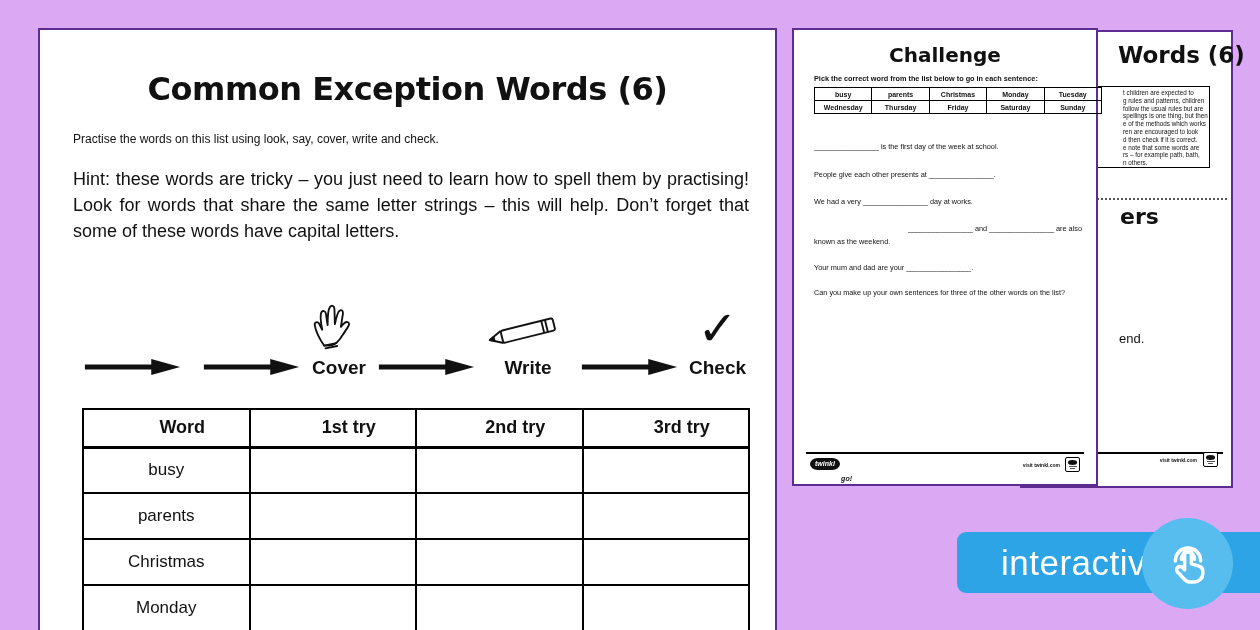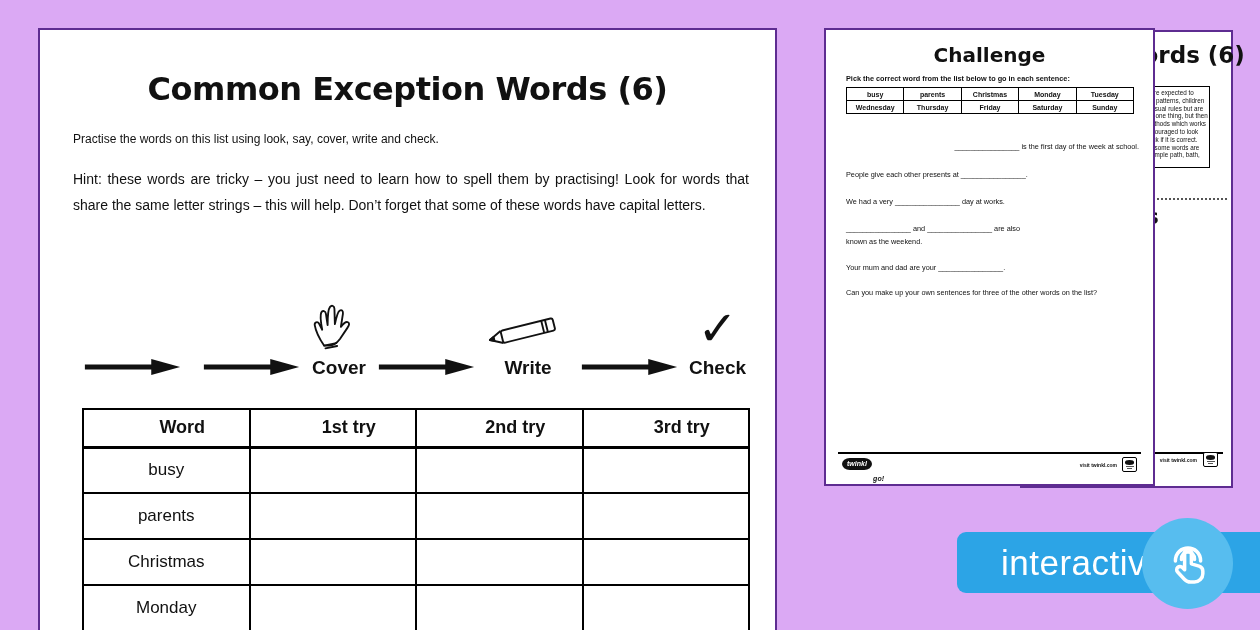--- a/index.html
+++ b/index.html
@@ -7,46 +7,46 @@
   body { font-family:"Liberation Sans", sans-serif; color:#111; }
   #screen { position:relative; width:1260px; height:630px; background:#DBA9F4; overflow:hidden; }
 
   .page { position:absolute; background:#fff; border:2px solid #5E2C91; }
 
   
   .main-page { left:38px; top:28px; width:739px; height:645px; z-index:2; }
   .mp-title { position:absolute; top:40px; left:0; width:100%; text-align:center;
               font-family:"DejaVu Sans", sans-serif; font-weight:bold; font-size:32px; letter-spacing:-0.5px; }
   .mp-intro { position:absolute; top:102px; left:33px; right:26px; font-size:12px; }
-  .mp-hint  { position:absolute; top:136px; left:33px; right:26px; font-size:14px; line-height:26px; text-align:justify; }
+  .mp-hint  { position:absolute; top:136px; left:33px; right:26px; font-size:18px; line-height:26px; text-align:justify; }
 
   .mp-steps { position:absolute; top:258px; left:33px; right:29px; height:92px;
               display:flex; align-items:flex-end; }
   .step { display:flex; flex-direction:column; align-items:center; }
   .step .icon-box { height:54px; display:flex; align-items:flex-end; justify-content:center; margin-bottom:4px; }
   .step-label { font-weight:bold; font-size:19px; line-height:24px; }
   .arrow-wrap { flex:1; margin:0 9px 4px; }
   .arrow-wrap svg { display:block; width:100%; height:18px; }
   .check-glyph { font-family:"DejaVu Sans", sans-serif; font-size:48px; font-weight:bold; line-height:48px; }
 
   .mp-table { position:absolute; left:42px; top:378px; width:668px; border-collapse:collapse; table-layout:fixed; }
   .mp-table th, .mp-table td { border:2px solid #000; text-align:center; vertical-align:middle; }
   .mp-table th { height:38px; font-size:18px; font-weight:bold; border-bottom:3px solid #000;padding-left:32px; }
   .mp-table td { height:46px; font-size:17px; }
 
   
-  .challenge-page { left:824px; top:28px; width:331px; height:458px; z-index:3; }
+  .challenge-page { left:792px; top:28px; width:306px; height:458px; z-index:3; }
   .ch-title { position:absolute; top:13px; left:0; width:100%; text-align:center;
               font-family:"DejaVu Sans", sans-serif; font-weight:bold; font-size:20px; }
   .ch-instruction { position:absolute; top:44px; left:20px; font-size:7.3px; font-weight:bold; }
   .ch-table { position:absolute; top:57px; left:20px; width:288px; border-collapse:collapse; table-layout:fixed; }
   .ch-table td { border:1px solid #000; height:13px; text-align:center; font-size:7px; font-weight:600; }
   .ch-sentence { position:absolute; left:20px; right:14px; font-size:7.3px; }
-  .s1 { top:112px;text-align:right; } .s2 { top:140px; } .s3 { top:167px; }
-  .s4 { top:194px; } .s4b { top:207px; } .s5 { top:233px; } .s6 { top:258px; }
+  .s1 { top:112px; } .s2 { top:140px; } .s3 { top:167px; }
+  .s4 { top:194px;text-align:right; } .s4b { top:207px; } .s5 { top:233px; } .s6 { top:258px; }
   .ch-footer-line { position:absolute; left:12px; right:12px; top:422px; border-top:2px solid #000; }
 
   .tg-logo { position:absolute; left:16px; top:428px; width:42px; height:20px; }
   .tg-twinkl { position:absolute; left:0; top:0; background:#111; color:#fff; font-size:7px; font-weight:bold;
                font-style:italic; padding:2px 5px 3px; border-radius:9px / 7px; }
   .tg-go { position:absolute; right:0; bottom:-4px; font-size:7px; font-style:italic; font-weight:bold; }
 
   .visit-label { position:absolute; font-size:5px; font-weight:bold; }
   .mini-badge { position:absolute; width:15px; height:15px; border:1px solid #000; border-radius:2px; background:#fff; }
   .mb-blob { width:9px; height:4.5px; background:#111; border-radius:50%; margin:2px auto 1px; }

